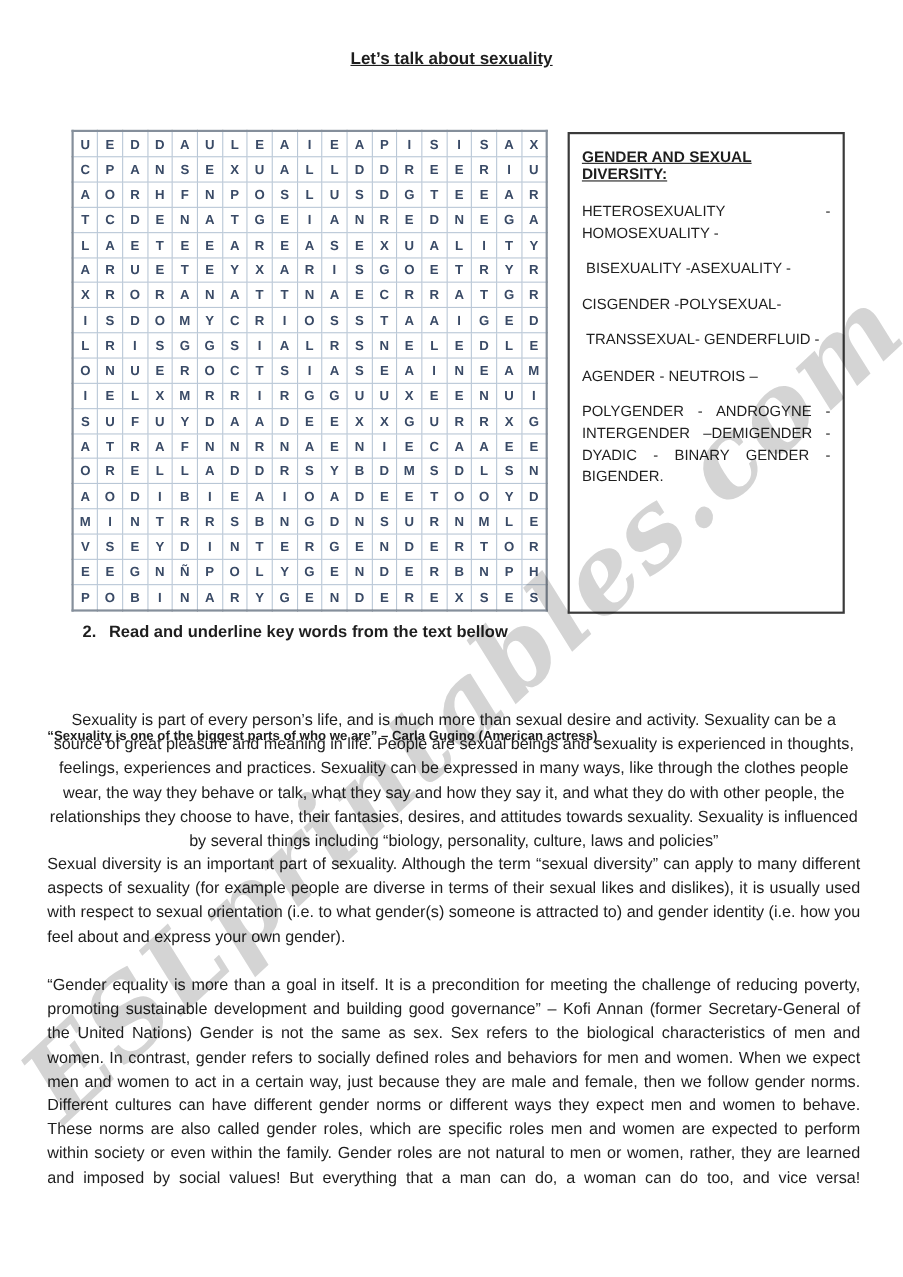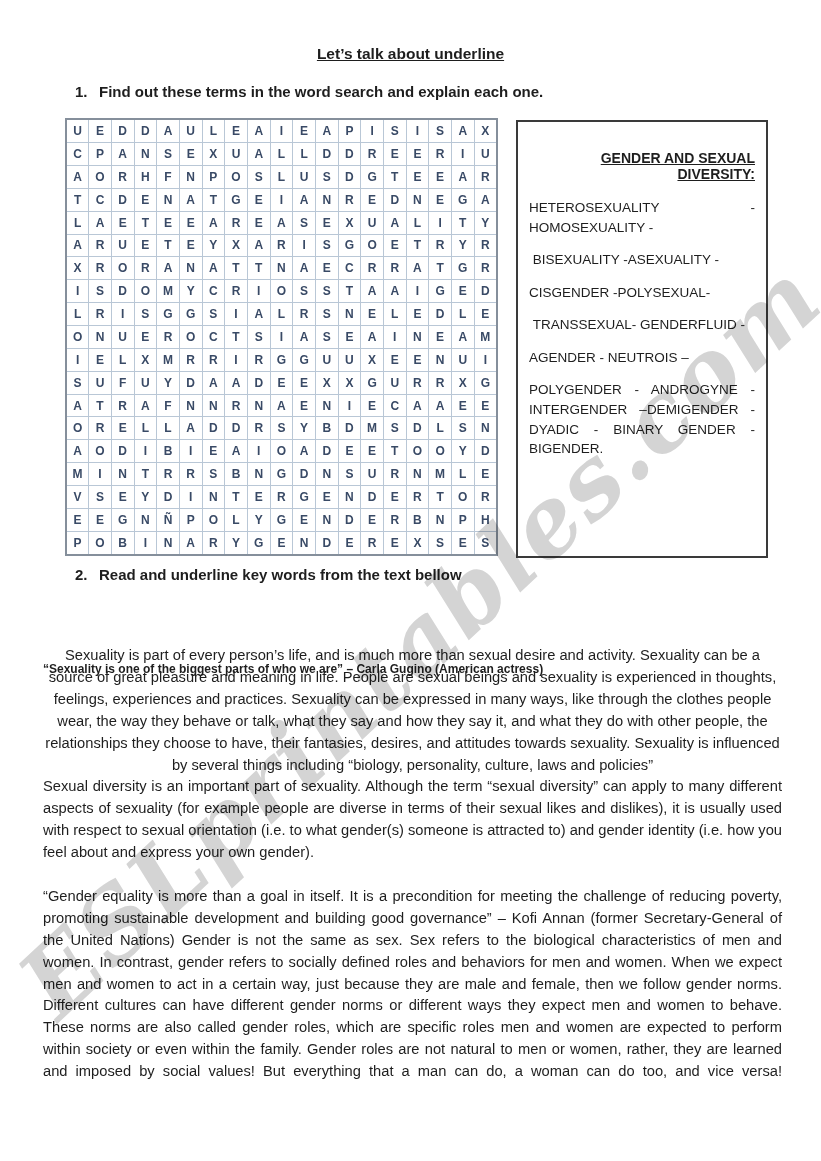--- a/index.html
+++ b/index.html
@@ -26,22 +26,22 @@
     border:1px solid #b9c7d6; text-align:center; vertical-align:middle;
     font-size:12px; font-weight:bold; color:#394a66; padding:0; overflow:hidden;
   }
 
   .terms-box {
     position:absolute; left:516px; top:120px; width:252px; height:438px;
     box-sizing:border-box; border:2px solid #3a3a3a; padding:10px 11px;
     font-size:13.5px; color:#1e1e1e; background:transparent;
   }
   .terms-title {
-    font-weight:bold; text-decoration:underline; text-align:right;
-    font-size:14px; margin:18px 0 16px 0;
+    font-weight:bold; text-decoration:underline; text-align:left;
+    font-size:14px; margin:2px 0 16px 0;
   }
   .term-line { margin:0 0 13px 0; line-height:1.45; text-align:justify; white-space:pre-wrap; }
 
   .quote { position:absolute; left:43px; top:638px; width:740px; font-size:12px; font-weight:bold;margin-top:24px; }
 
   .article { position:absolute; left:43px; top:645px; width:739px; font-size:14.7px; line-height:21.9px; }
   .article p { margin:0; }
   .article p.gap { margin-top:21.9px; }
   .align-left  { text-align:center; }
   .align-justify { text-align:justify; }
@@ -55,26 +55,23 @@
     color:#a9a9a9; opacity:0.5; mix-blend-mode:multiply;
     pointer-events:none; z-index:5;
   }
 </style>
 </head>
 <body>
 
 <div class="page">
 
   <div class="page-title">
-    <span>Let’s talk about underline</span>
+    <span>Let’s talk about sexuality</span>
   </div>
 
-  <div class="task task-1">
-    <span class="num">1.</span><span>Find out these terms in the word search and explain each one.</span>
-  </div>
 
   <table class="grid" id="wordsearch">
       <tbody>
         <tr>
           <td>U</td>
           <td>E</td>
           <td>D</td>
           <td>D</td>
           <td>A</td>
           <td>U</td>

